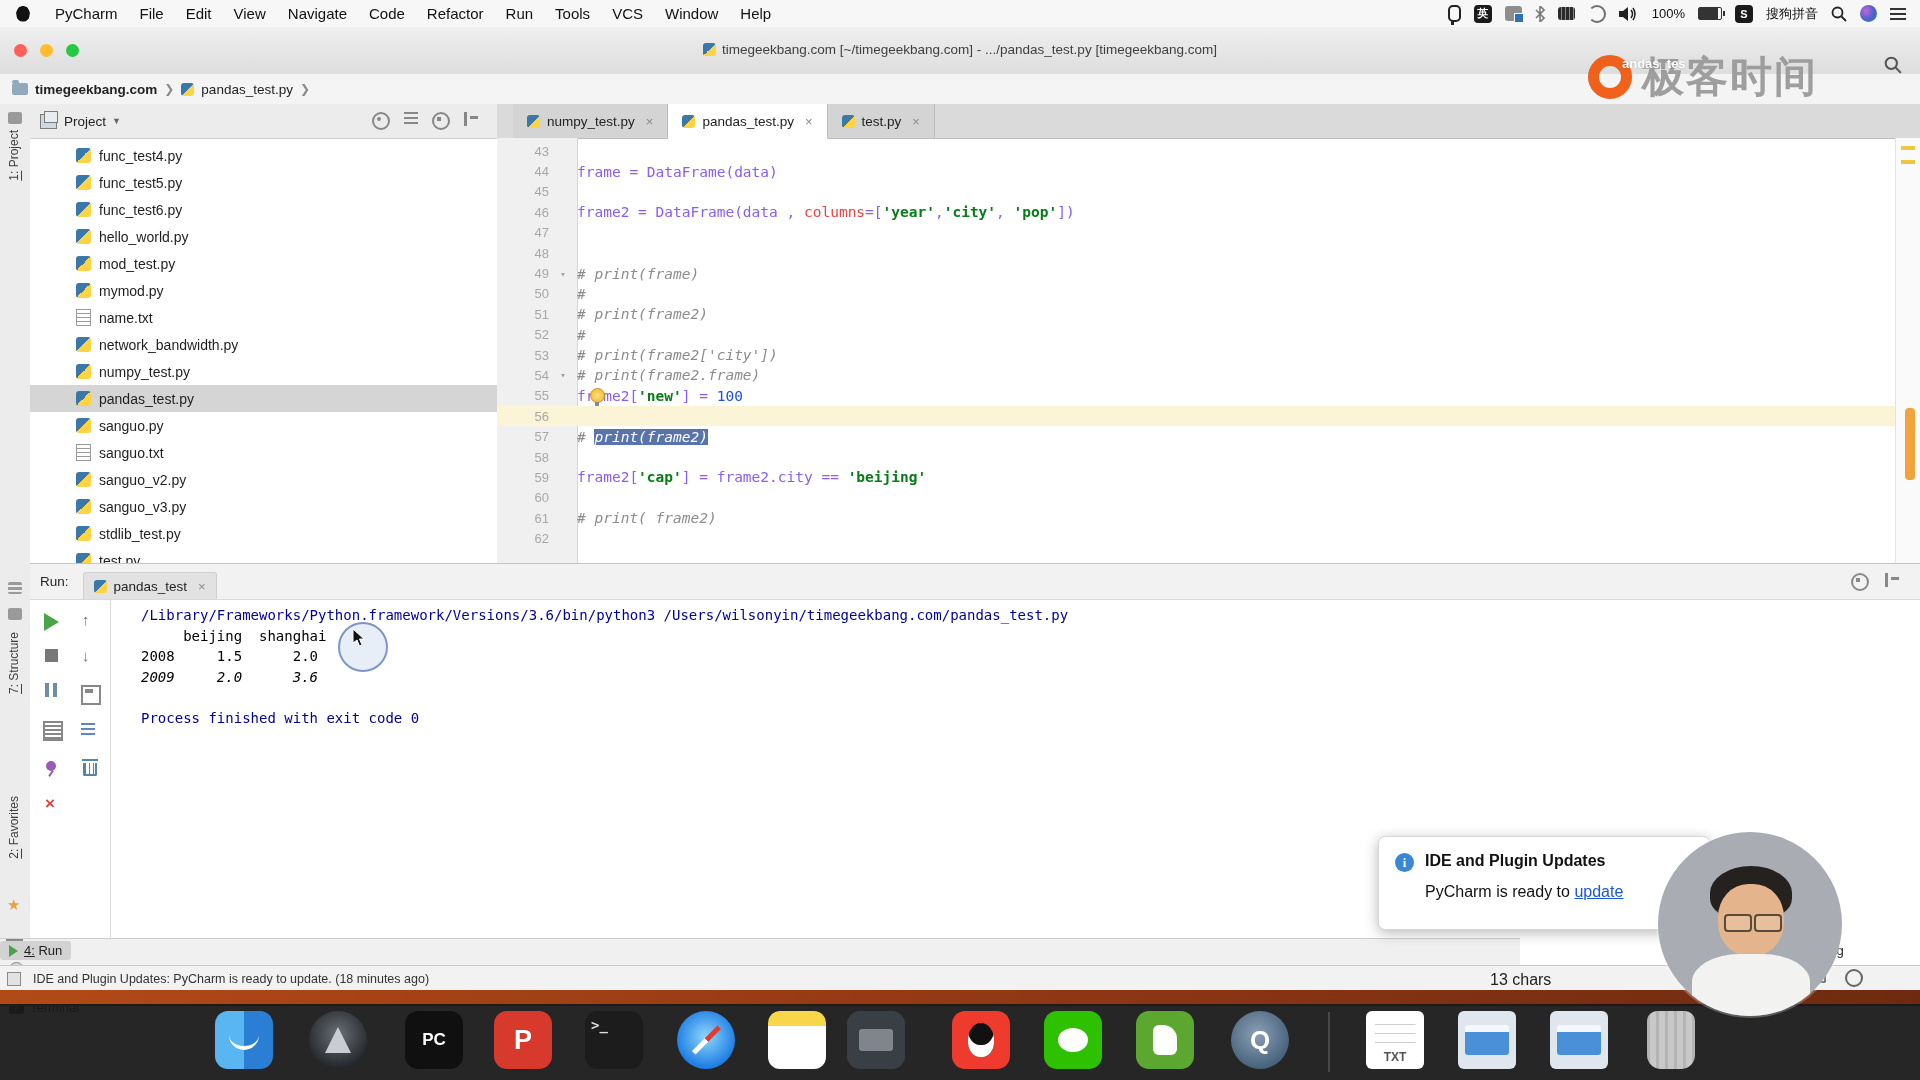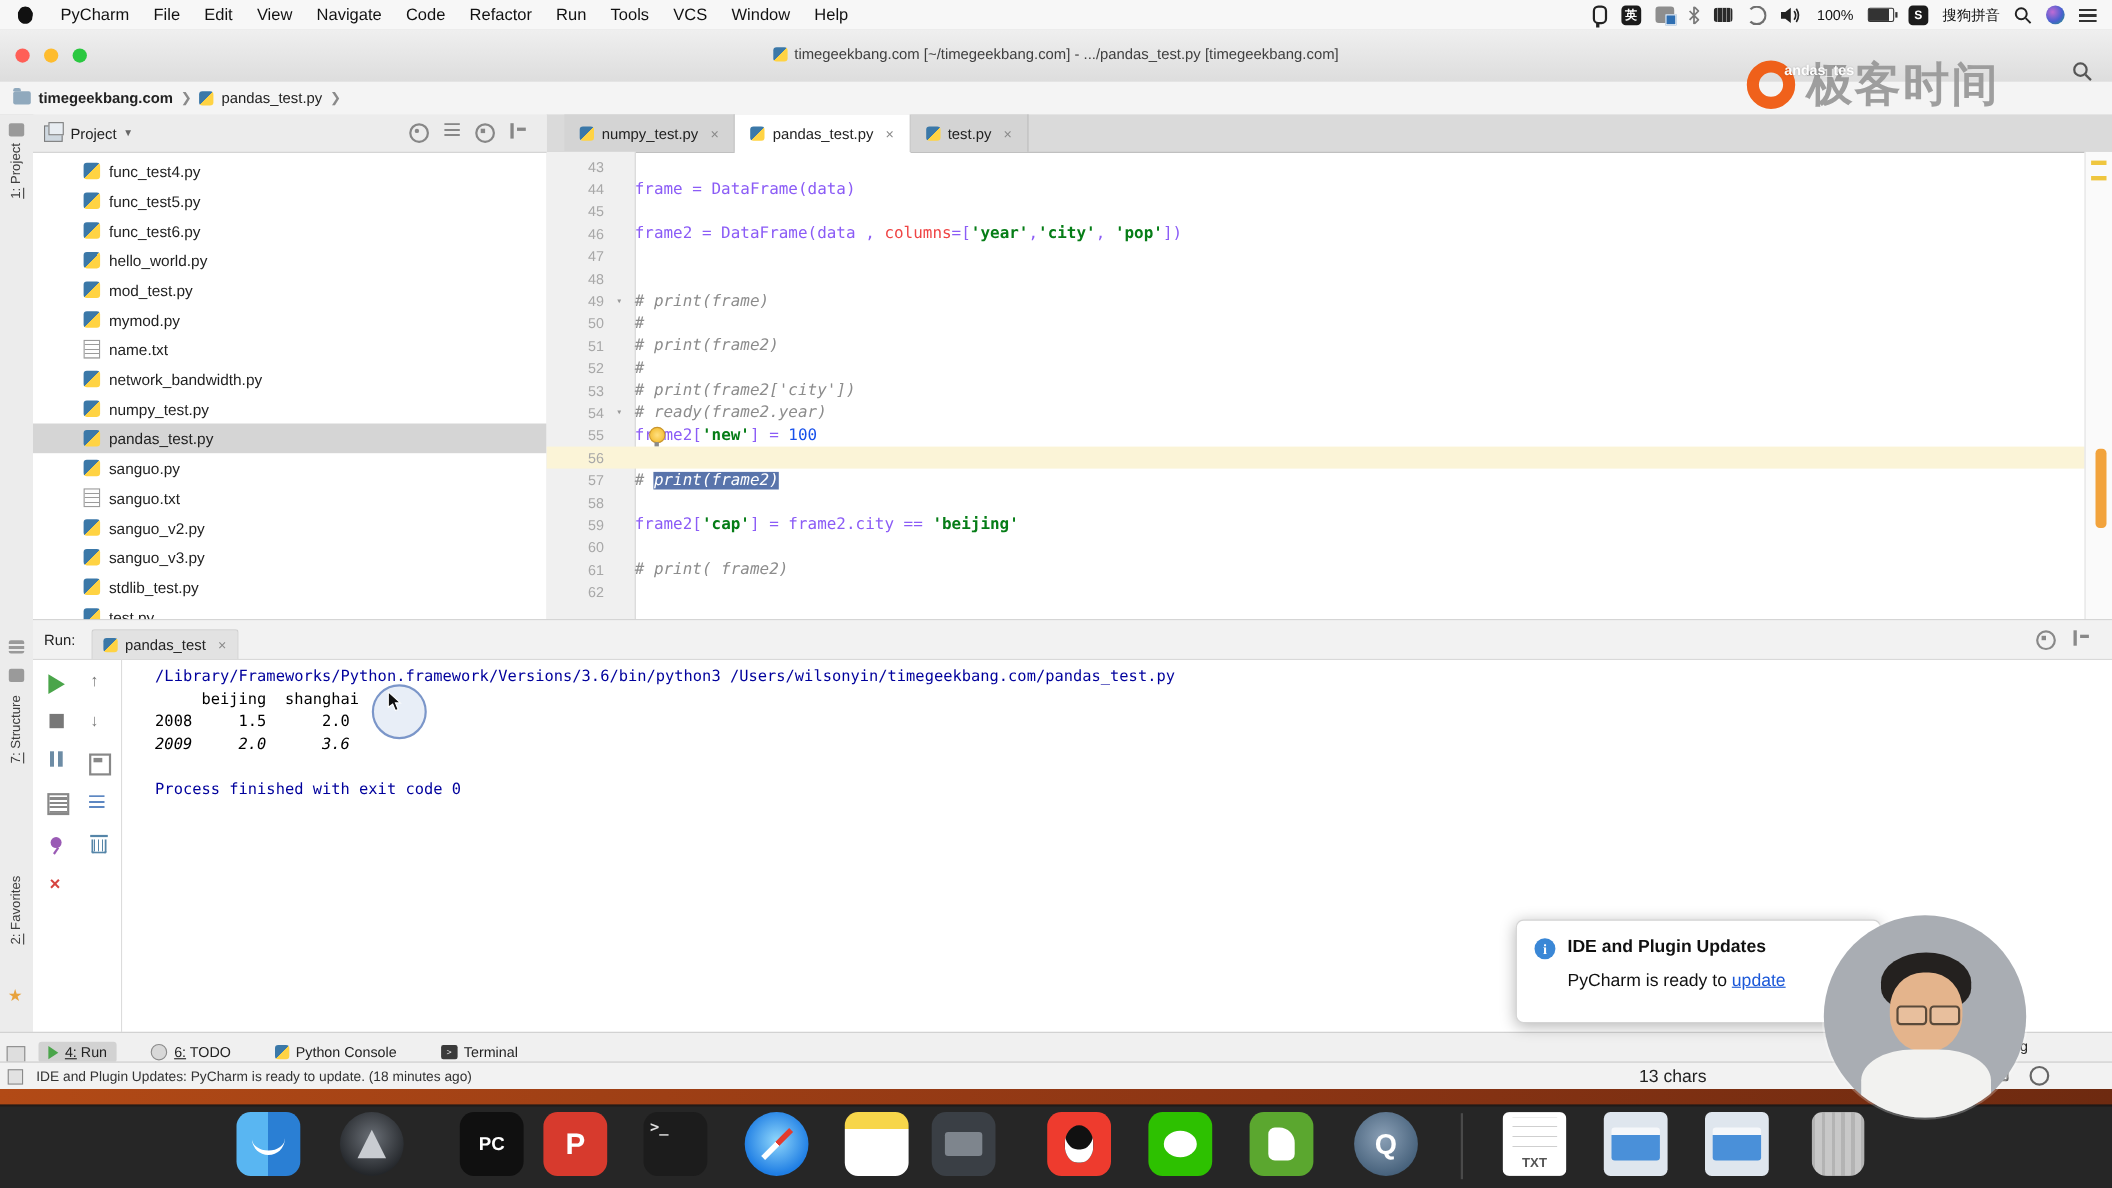--- a/index.html
+++ b/index.html
@@ -129,22 +129,22 @@
   .ric-trash{border:2px solid #5585a8;border-top:none;width:10px;height:11px;border-radius:0 0 2px 2px;
              background:repeating-linear-gradient(90deg,#5585a8 0 1px,transparent 1px 4px);}
   .ric-trash:before{content:"";position:absolute;left:-3px;top:-4px;width:16px;height:2px;background:#5585a8;}
   #run-output{position:absolute;left:81px;top:35px;right:0;bottom:0;padding:6px 0 0 30px;
               font-family:"DejaVu Sans Mono","Liberation Mono",monospace;font-size:14px;line-height:20.5px;}
   .out-system{color:#00009c;}
   .out-stdout{color:#000;}
   
   #click-circle{left:338px;top:622px;width:46px;height:46px;border-radius:50%;border:2px solid #7b96c9;background:rgba(140,170,215,.20);}
   
-  #twbar{left:0;top:938px;width:1920px;height:27px;background:#f0f0f0;border-top:1px solid #cfcfcf;
-         display:flex;align-items:flex-end;font-size:13px;color:#222;}
+  #twbar{left:0;top:938px;width:1520px;height:27px;background:#f0f0f0;border-top:1px solid #cfcfcf;
+         display:flex;align-items:flex-start;font-size:13px;color:#222;flex-direction:column;}
   .corner-ico{width:15px;height:13px;border:1px solid #8a8a8a;background:#dedede;margin:0 12px 0 6px;}
   .tw-item{display:flex;align-items:center;gap:6px;padding:2px 9px;margin-right:22px;border-radius:3px;}
   .tw-item.sel{background:#d2d2d2;}
   .tw-label{display:inline-block;}
   .tw-label.mn::first-letter{text-decoration:underline;}
   .tw-play{width:0;height:0;border-left:9px solid #4aa54a;border-top:6px solid transparent;border-bottom:6px solid transparent;}
   .tw-todo{width:13px;height:13px;border-radius:50%;background:#d8d8d8;border:1px solid #8a8a8a;}
   .tw-term{width:15px;height:13px;background:#3a3a3a;border-radius:2px;color:#fff;font-size:8px;display:flex;align-items:center;justify-content:center;}
   #tw-log{position:absolute;left:1822px;top:943px;font-size:13px;color:#222;}
   
@@ -446,21 +446,21 @@
         <span class="code"><span class="tk-comment">#</span></span>
       </div>
       <div class="code-row">
         <span class="ln">53</span>
         <span class="fold"></span>
         <span class="code"><span class="tk-comment"># print(frame2['city'])</span></span>
       </div>
       <div class="code-row">
         <span class="ln">54</span>
         <span class="fold">▾</span>
-        <span class="code"><span class="tk-comment"># ready(frame2.year)</span></span>
+        <span class="code"><span class="tk-comment"># print(frame2.frame)</span></span>
       </div>
       <div class="code-row">
         <span class="ln">55</span>
         <span class="fold"></span>
         <span class="code"><span class="tk-plain">frame2[</span><span class="tk-string">'new'</span><span class="tk-plain">] = </span><span class="tk-number">100</span></span>
         <span class="bulb"></span>
       </div>
       <div class="code-row current">
         <span class="ln">56</span>
         <span class="fold"></span>
@@ -591,21 +591,21 @@
 <div class="abs" id="webcam">
   <span class="wc-hair"></span>
   <span class="wc-face"></span>
   <span class="wc-glass"></span>
   <span class="wc-glass r"></span>
   <span class="wc-shirt"></span>
 </div>
 
 <div class="dk dk-finder" style="left: 215px;"></div>
 <div class="dk dk-launchpad" style="left: 309px;"></div>
-<div class="dk dk-pycharm" style="left: 418px;">PC</div>
+<div class="dk dk-pycharm" style="left: 405px;">PC</div>
 <div class="dk dk-red-p-app" style="left: 494px;">P</div>
 <div class="dk dk-terminal" style="left: 585px;">&gt;_</div>
 <div class="dk dk-safari" style="left: 677px;"></div>
 <div class="dk dk-notes" style="left: 768px;"></div>
 <div class="dk dk-dark-app" style="left: 847px;"></div>
 <div class="dk dk-qq" style="left: 952px;"></div>
 <div class="dk dk-wechat" style="left: 1044px;"></div>
 <div class="dk dk-evernote" style="left: 1136px;"></div>
 <div class="dk dk-quicktime" style="left: 1231px;">Q</div>
 <div class="dk dk-txt-document" style="left: 1366px;">TXT</div>

